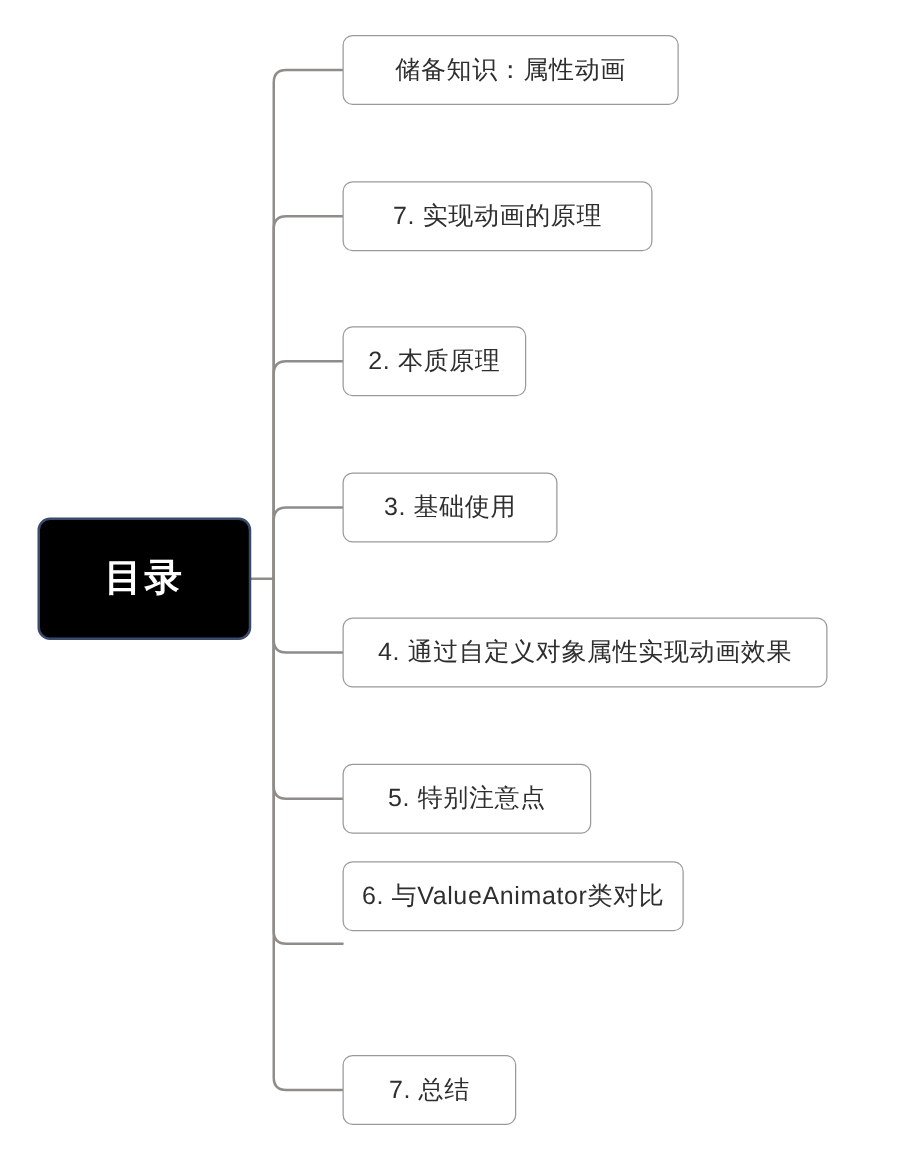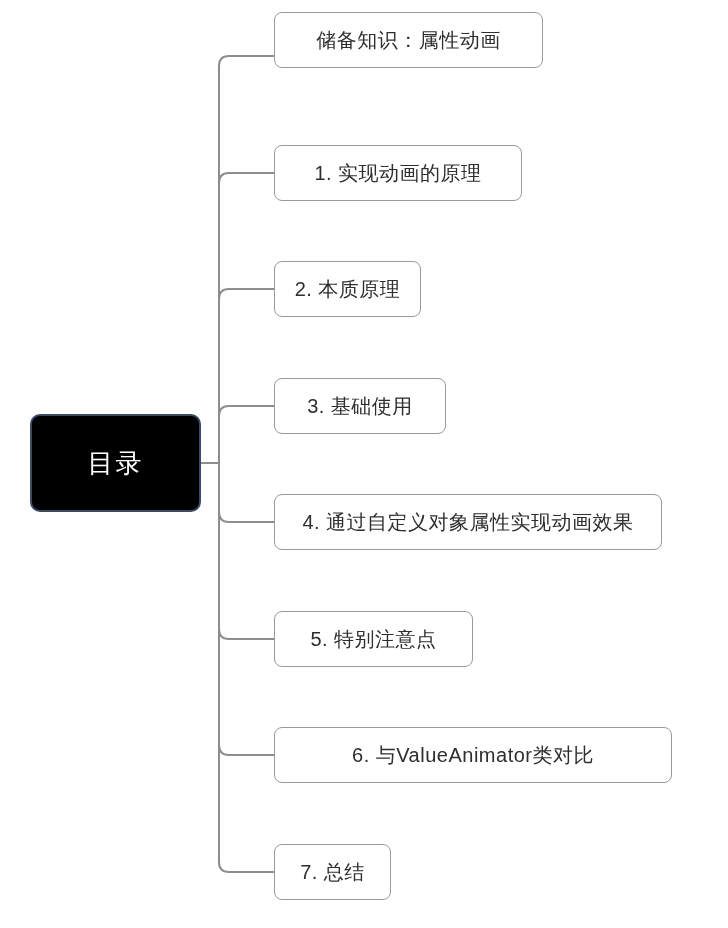--- a/index.html
+++ b/index.html
@@ -37,22 +37,22 @@
     background: var(--root-fill, #000000);
     border: 2.5px solid var(--root-border, #3a4a6b);
     border-radius: 10px;
     display: flex;
     align-items: center;
     justify-content: center;
     cursor: pointer;
   }
   .root-node span {
     color: var(--root-text, #ffffff);
-    font-size: 26px;
-    font-weight: normal;
+    font-size: 30px;
+    font-weight: bold;
     letter-spacing: 2px;
     line-height: 1;
     white-space: nowrap;
   }
   .topic {
     position: absolute;
     left: 274px;
     height: 56px;
     box-sizing: border-box;
     background: var(--topic-fill, #ffffff);
@@ -87,38 +87,38 @@
     <path class="conn" d="M219,463 L219,512 Q219,522 229,522 L274,522"></path>
     <path class="conn" d="M219,463 L219,629 Q219,639 229,639 L274,639"></path>
     <path class="conn" d="M219,463 L219,745 Q219,755 229,755 L274,755"></path>
     <path class="conn" d="M219,463 L219,862 Q219,872 229,872 L274,872"></path>
   </svg>
 
   <div class="root-node">
     <span>目录</span>
   </div>
 
-  <div class="topic" style="top:12px;  width:269px">
+  <div class="topic" style="top:28px;  width:269px">
     <span>储备知识：属性动画</span>
   </div>
   <div class="topic" style="top:145px; width:248px">
-    <span>1. 实现动画的原理</span>
+    <span>7. 实现动画的原理</span>
   </div>
   <div class="topic" style="top:261px; width:147px">
     <span>2. 本质原理</span>
   </div>
   <div class="topic" style="top:378px; width:172px">
     <span>3. 基础使用</span>
   </div>
   <div class="topic" style="top:494px; width:388px">
     <span>4. 通过自定义对象属性实现动画效果</span>
   </div>
   <div class="topic" style="top:611px; width:199px">
     <span>5. 特别注意点</span>
   </div>
-  <div class="topic" style="top:727px; width:398px">
+  <div class="topic" style="top:689px; width:273px">
     <span>6. 与ValueAnimator类对比</span>
   </div>
-  <div class="topic" style="top:844px; width:117px">
+  <div class="topic" style="top:844px; width:139px">
     <span>7. 总结</span>
   </div>
 
 </div>
 
 </body></html>

